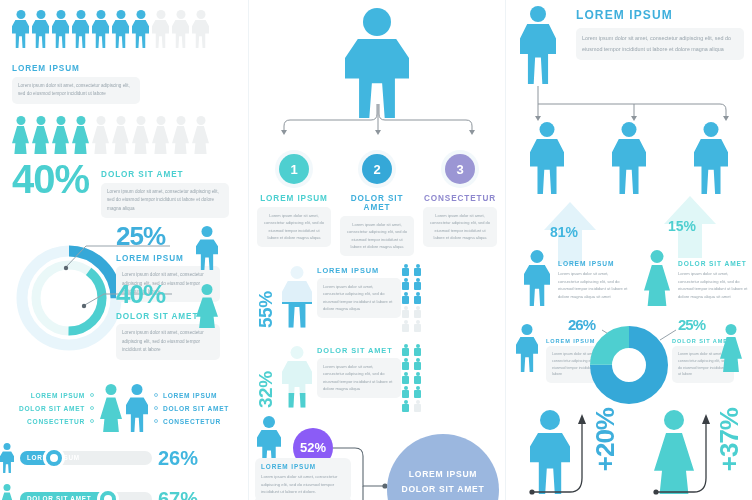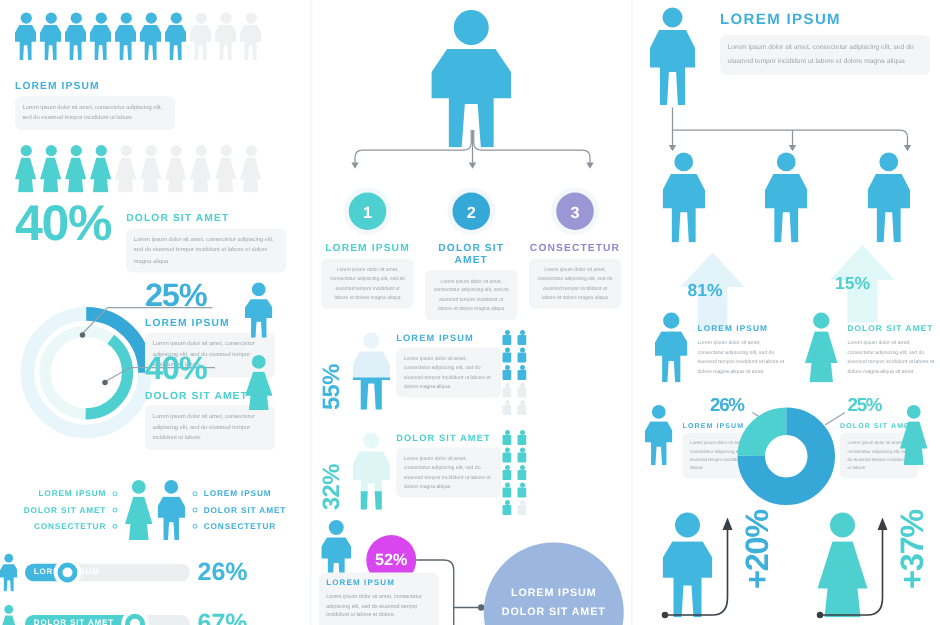--- a/index.html
+++ b/index.html
@@ -129,21 +129,21 @@
   .mini .h{position:absolute;left:50%;transform:translateX(-50%);top:0;width:4px;height:4px;border-radius:50%;}
   .mini .b{position:absolute;top:4.5px;left:1px;width:7px;height:7.5px;border-radius:1px;}
   .ratio{font-size:9px; font-weight:bold; color:#3FAFDC;}
   .ratio.teal{color:#4BCFD0;}
 
   
   .flow{position:relative; height:160px; }
   .bubble{ position:absolute; width:40px;height:40px;border-radius:50%;
            display:flex;align-items:center;justify-content:center;
            font-size:13px;font-weight:bold;color:#fff;}
-  .b-blue{background:#d946ef;}
+  .b-blue{background:#8b5cf6;}
   .bigcircle{ position:absolute; width:112px;height:112px;border-radius:50%;
               background:#9BB7DF; display:flex;flex-direction:column;
               align-items:center;justify-content:center; color:#fff;
               font-size:8.6px; font-weight:bold; letter-spacing:.7px; line-height:1.75;}
   .card{position:absolute; background:#f3f5f6; border-radius:6px; padding:5px 6px; width:96px;}
   .card .hdr{font-size:6.4px; margin-bottom:3px;}
   .card .body-txt{background:transparent;padding:0;font-size:4.3px;}
 
   
   .rfig{position:relative;}

